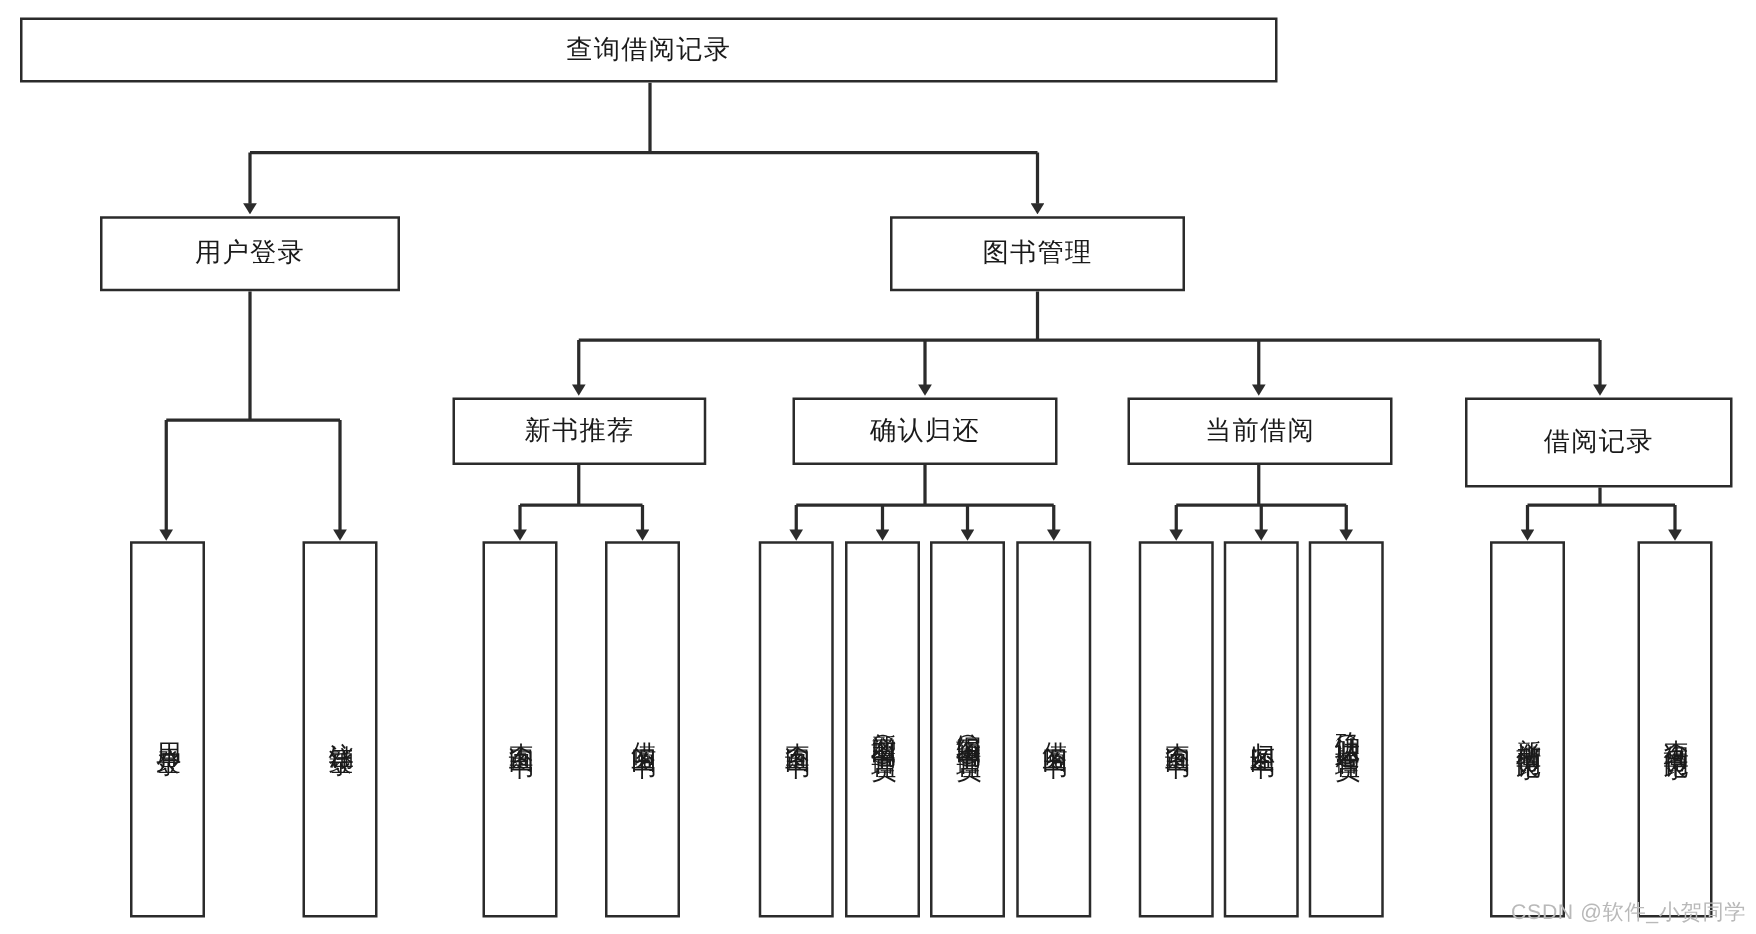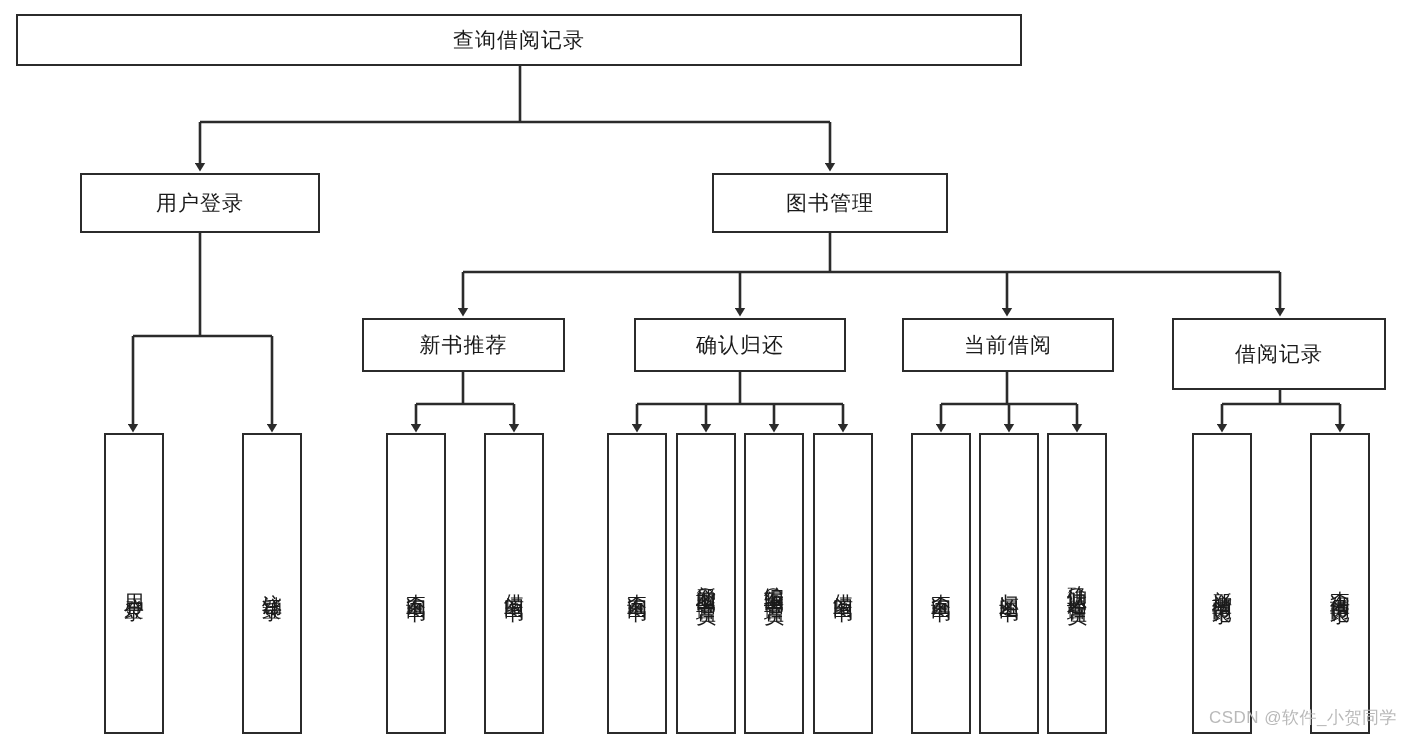--- a/index.html
+++ b/index.html
@@ -53,21 +53,21 @@
     white-space: normal;
     font-size: 20px;
     letter-spacing: 3px;
     line-height: 1.15;
     max-height: 100%;
     text-align: center;
   }
   .watermark {
     position: absolute;
     right: 8px;
-    bottom: 18px;
+    bottom: 6px;
     font-size: 17px;
     color: #b9b9b9;
     letter-spacing: 0.5px;
     white-space: nowrap;
     font-family: "Liberation Sans", "DejaVu Sans", sans-serif;
   }
 </style>
 </head>
 <body>
 

